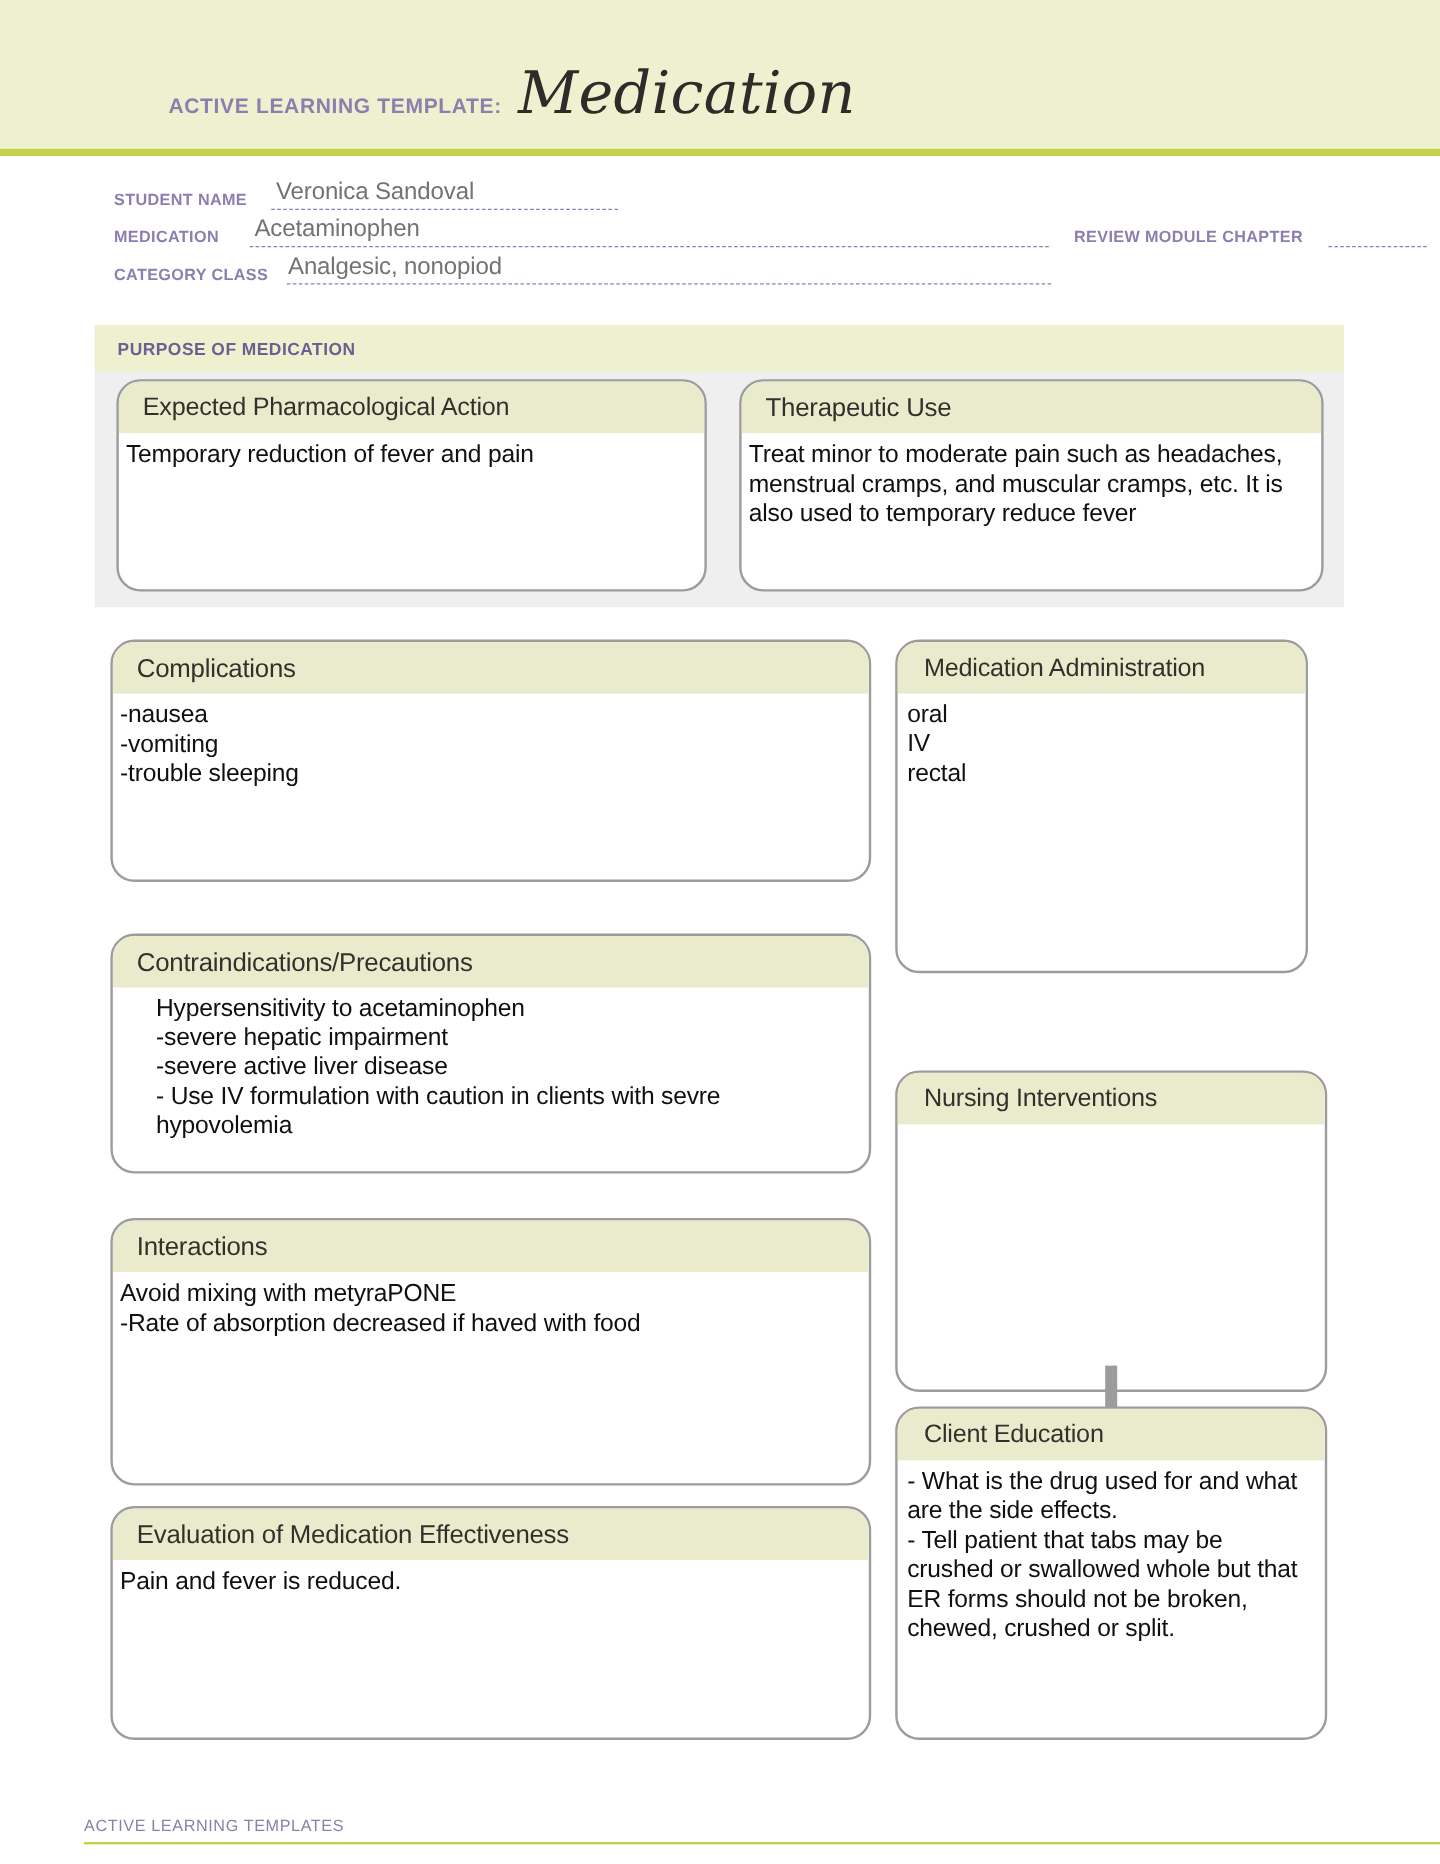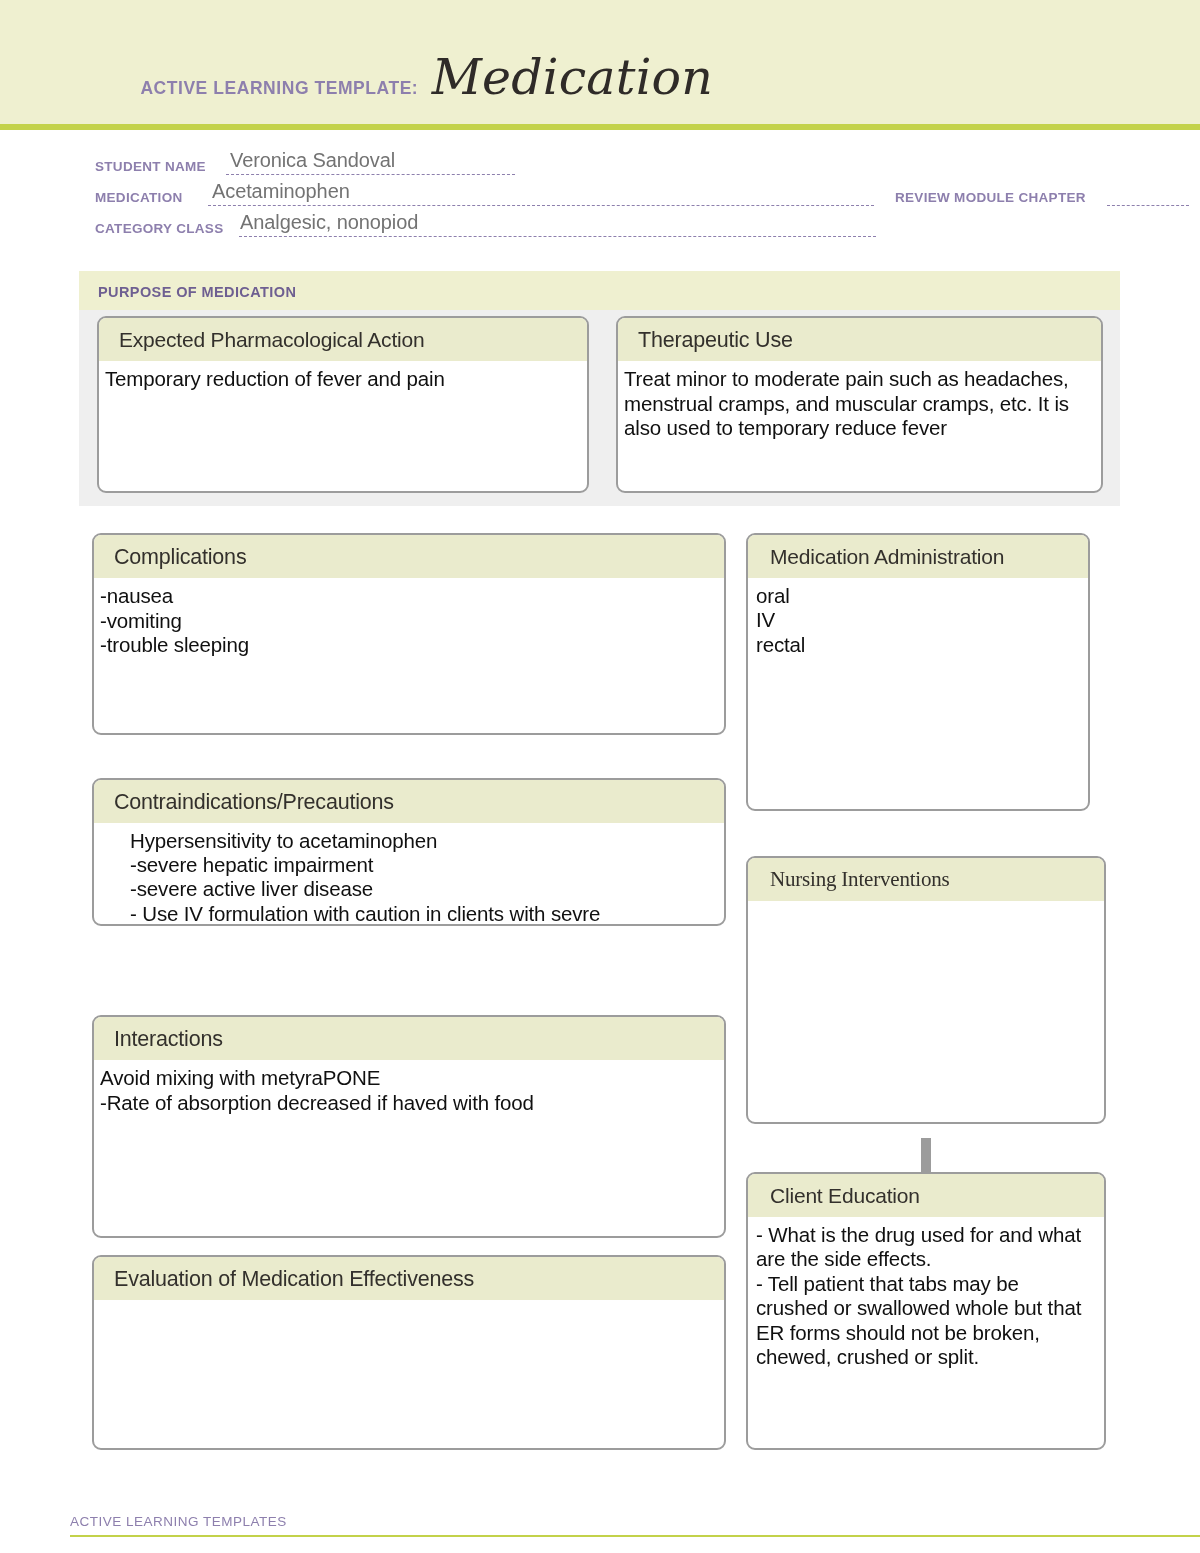--- a/index.html
+++ b/index.html
@@ -121,21 +121,21 @@
     font-weight: bold;
     letter-spacing: 0.4px;
     color: #6e5f91;
   }
 
   
   .card {
     position: absolute;
     background: #ffffff;
     border: 2px solid #9c9c9c;
-    border-radius: 9px;
+    border-radius: 20px;
     overflow: hidden;
   }
   .card-head {
     background: #eaebcd;
     padding: 10px 0 9px 20px;
     font-size: 21.5px;
     color: #33302c;
     letter-spacing: -0.2px;
     line-height: 1.12;
   }
@@ -149,27 +149,27 @@
   }
   .card-body.tight { line-height: 1.18; padding-left: 36px; }
 
   
   #card-epa { left: 18px; top: 45px; width: 492px; height: 177px; }
   #card-epa .card-head { font-size: 21px; }
   #card-tu  { left: 537px; top: 45px; width: 487px; height: 177px; }
 
   
   #card-complications   { left: 92px;  top: 533px;  width: 634px; height: 202px; }
-  #card-contra          { left: 92px;  top: 778px;  width: 634px; height: 148px; }
+  #card-contra          { left: 92px;  top: 778px;  width: 634px; height: 200px; }
   #card-interactions    { left: 92px;  top: 1015px; width: 634px; height: 223px; }
   #card-evaluation      { left: 92px;  top: 1255px; width: 634px; height: 195px; }
 
   
   #card-medadmin        { left: 746px; top: 533px;  width: 344px; height: 278px; }
-  #card-nursing         { left: 746px; top: 856px;  width: 360px; height: 268px; font-family: Liberation Serif, serif; }
+  #card-nursing         { left: 746px; top: 892px;  width: 360px; height: 268px; }
   #card-clienteducation { left: 746px; top: 1172px; width: 360px; height: 278px; }
 
   #connector {
     position: absolute;
     left: 921px;
     top: 1138px;
     width: 10px;
     height: 36px;
     background: #9c9c9c;
   }
@@ -263,20 +263,21 @@
 </div>
 
 <div class="card" id="card-interactions">
   <div class="card-head">Interactions</div>
   <div class="card-body">Avoid mixing with metyraPONE
 -Rate of absorption decreased if haved with food</div>
 </div>
 
 <div class="card" id="card-evaluation">
   <div class="card-head">Evaluation of Medication Effectiveness</div>
+  <div class="card-body">Pain and fever is reduced.</div>
 </div>
 
 <div class="card" id="card-medadmin">
   <div class="card-head">Medication Administration</div>
   <div class="card-body">oral
 IV
 rectal</div>
 </div>
 
 <div class="card" id="card-nursing">

